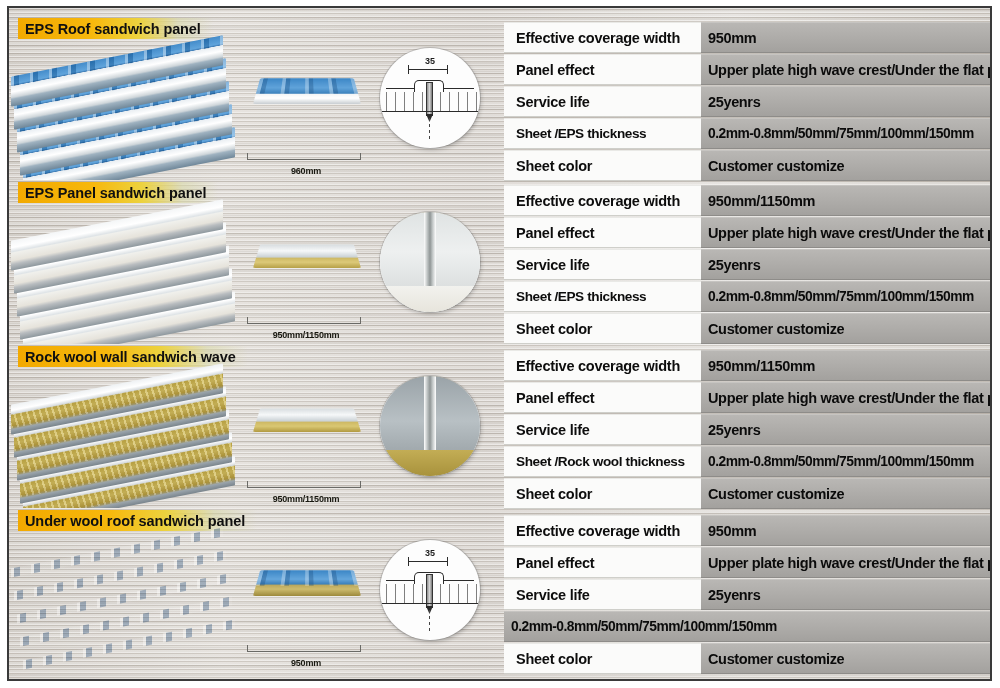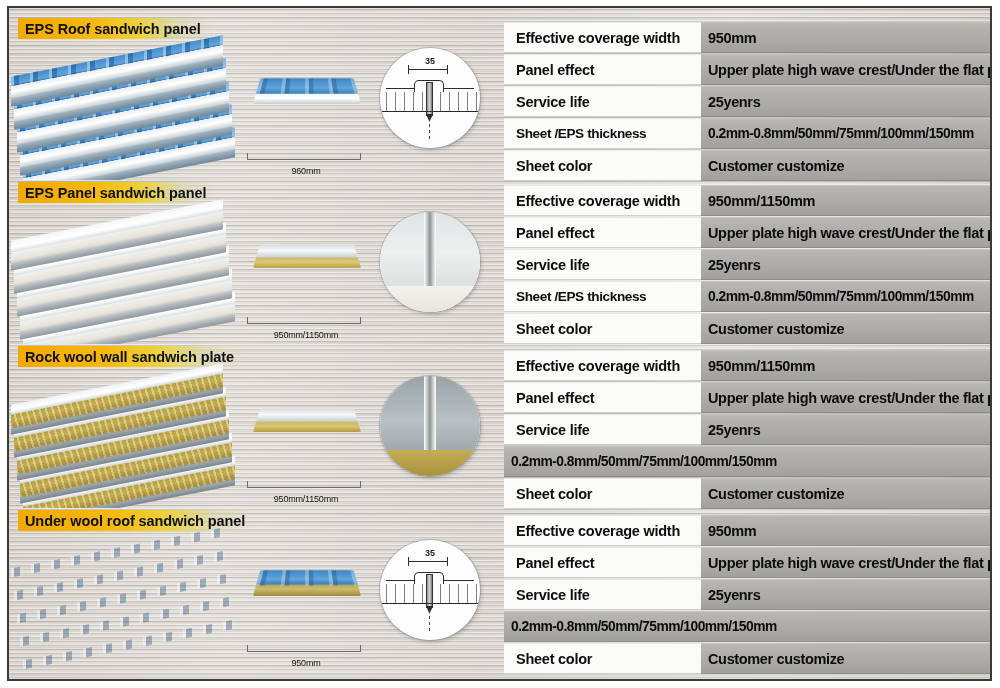--- a/index.html
+++ b/index.html
@@ -217,21 +217,21 @@
     border-right: 1px solid #6a6a66;
     border-bottom: 1px solid #6a6a66;
   }
   .dim-label {
     position: absolute;
     left: 0;
     bottom: 4px;
     width: 130px;
     text-align: center;
     font-size: 9px;
-    font-weight: 400;
+    font-weight: 700;
     color: #17170f;
     letter-spacing: -0.2px;
   }
 
   
   .inset {
     position: relative;
     width: 118px;
     flex: 0 0 118px;
     height: 146px;
@@ -442,21 +442,21 @@
                 <div class="top-arc"></div>
                 <div class="face-l"></div>
                 <div class="face-r"></div>
                 <div class="seam"></div>
                 <div class="core"></div>
               </div>
             </div>
           </div>
         </div>
         <div class="panel-block" style="top: 338px;">
-          <div class="panel-title">Rock wool wall sandwich plate</div>
+          <div class="panel-title">Rock wool wall sandwich wave</div>
           <div class="panel-row">
             <div class="photo">
               <div class="stack">
                 <div class="slab wool" style="top: 18px; left: 0px; z-index: 10;"></div>
                 <div class="slab wool" style="top: 41px; left: 3px; z-index: 9;"></div>
                 <div class="slab wool" style="top: 64px; left: 6px; z-index: 8;"></div>
                 <div class="slab wool" style="top: 87px; left: 9px; z-index: 7;"></div>
                 <div class="slab wool" style="top: 110px; left: 12px; z-index: 6;"></div>
               </div>
             </div>
@@ -565,20 +565,21 @@
           </div>
           <div class="spec-row">
             <div class="spec-label">Panel effect</div>
             <div class="spec-value">Upper plate high wave crest/Under the flat plate</div>
           </div>
           <div class="spec-row">
             <div class="spec-label">Service life</div>
             <div class="spec-value">25yenrs</div>
           </div>
           <div class="spec-row compact">
+            <div class="spec-label">Sheet /Rock wool thickness</div>
             <div class="spec-value">0.2mm-0.8mm/50mm/75mm/100mm/150mm</div>
           </div>
           <div class="spec-row">
             <div class="spec-label">Sheet color</div>
             <div class="spec-value">Customer customize</div>
           </div>
         </div>
         <div class="spec-table" style="top: 507px;">
           <div class="spec-row">
             <div class="spec-label">Effective coverage width</div>

